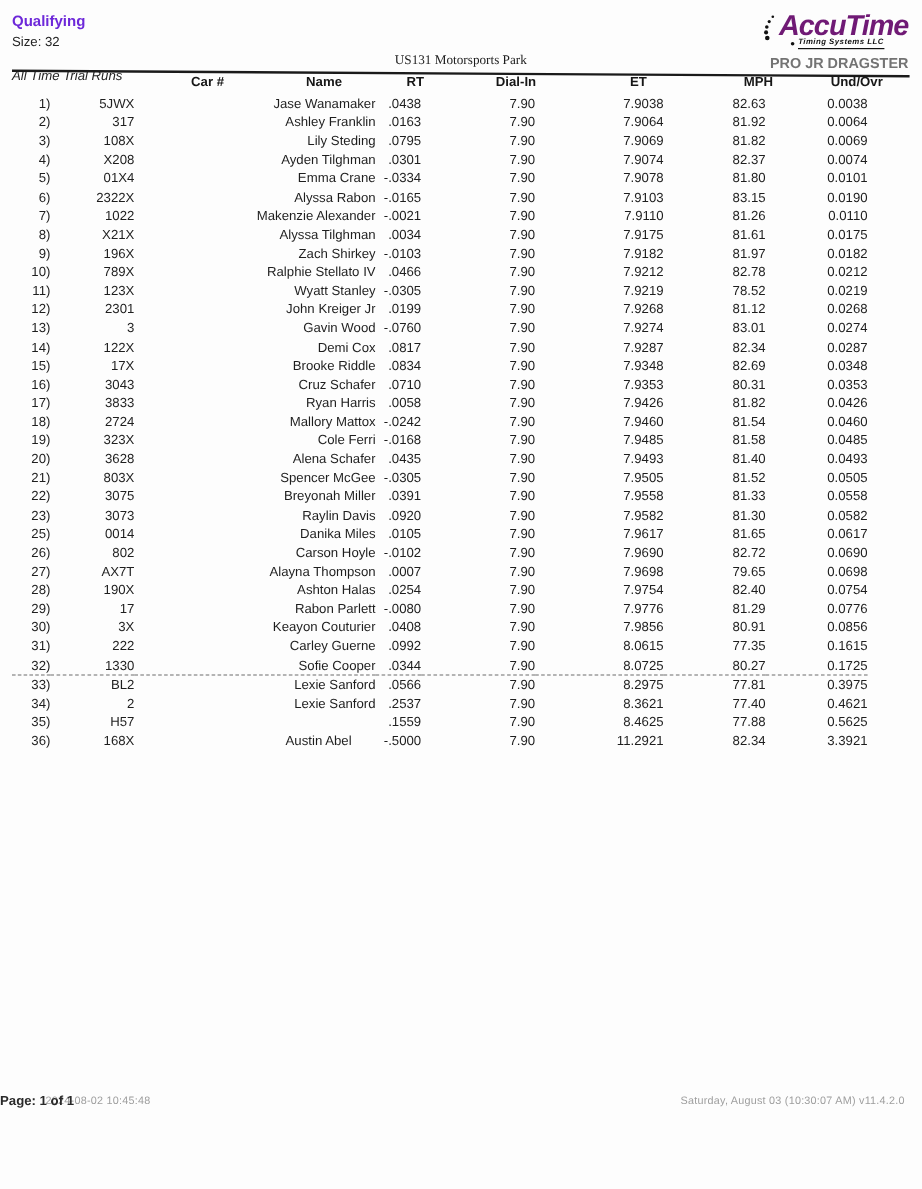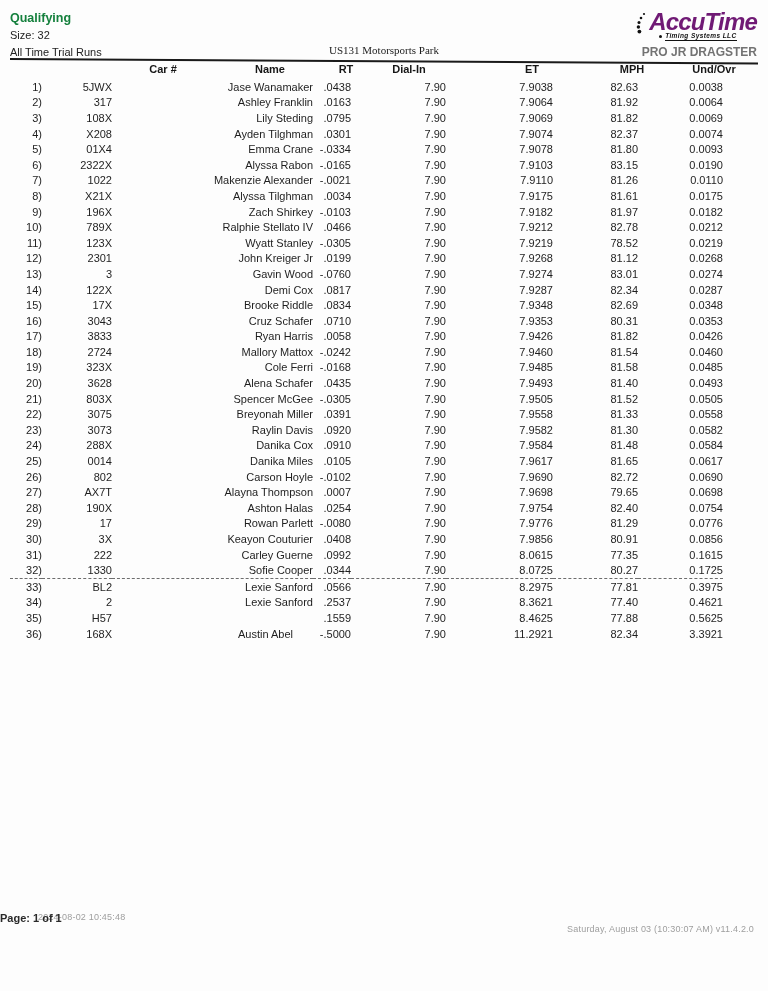--- a/index.html
+++ b/index.html
@@ -9,43 +9,43 @@
     font-family:"Liberation Sans", sans-serif;
     color:#222;
     position:relative;
     overflow:hidden;
   }
   .page{position:absolute;inset:0;background:#fdfdfd;}
 
   
   .top-row{position:relative;height:58px;}
   .id-block{position:absolute;left:10px;top:10px;line-height:16px;}
-  .doc-title{font-weight:bold;font-size:12.5px;color:#15803d;}
+  .doc-title{font-weight:bold;font-size:12.5px;color:#6d28d9;}
   .doc-size{font-size:11px;margin-top:1px;}
-  .doc-runs{font-size:11px;margin-top:1px;}
+  .doc-runs{font-size:11px;margin-top:13px;font-style:italic;}
   .venue{position:absolute;left:0;right:0;bottom:2px;text-align:center;font-size:11px;color:#1d1d1d;font-family:Liberation Serif, serif;}
 
   .brand-block{position:absolute;right:11px;top:12px;text-align:right;}
   .logo{display:inline-block;text-align:left;position:relative;padding-left:14px;}
   .logo-dots{position:absolute;left:0;top:0;}
   .logo-word{font-size:24px;font-weight:bold;font-style:italic;letter-spacing:-0.8px;color:#701a75;line-height:20px;}
   .logo-tag{display:flex;align-items:center;gap:3px;margin-top:0;margin-left:10px;}
   .logo-tag-dot{width:3px;height:3px;border-radius:50%;background:#111;}
   .logo-tag-text{font-size:6.5px;font-weight:bold;font-style:italic;letter-spacing:0.4px;color:#111;border-bottom:1px solid #111;padding-bottom:1px;}
   .category{font-size:12px;font-weight:bold;color:#737373;margin-top:3px;}
 
   .rule{margin:0 10px;border-top:2.2px solid #1a1a1a;transform:rotate(0.35deg);transform-origin:left center;}
 
   
   .col-headers{position:relative;height:19px;font-size:11px;font-weight:bold;color:#161616;}
   .col-headers span{position:absolute;top:3px;text-align:center;white-space:nowrap;}
-  .h-car{left:128px;width:70px;}
+  .h-car{left:138px;width:70px;}
   .h-name{left:235px;width:70px;}
   .h-rt{left:316px;width:60px;}
-  .h-dial{left:379px;width:60px;}
+  .h-dial{left:400px;width:60px;}
   .h-et{left:502px;width:60px;}
   .h-mph{left:602px;width:60px;}
   .h-und{left:674px;width:80px;}
 
   
   .results-wrap{margin-left:10px;}
   table.results{border-collapse:collapse;table-layout:fixed;width:713px;}
   table.results td{
     padding:0;height:15.6px;font-size:11px;color:#1e1e1e;
     text-align:right;white-space:nowrap;overflow:hidden;vertical-align:middle;
@@ -58,21 +58,21 @@
   .col-et{width:107px;}
   .col-mph{width:85px;}
   .col-und{width:85px;margin-top:40px;}
   tr.bump td{border-top:1.2px dashed #6d6d6d;}
   table.results tr:last-child td.col-name{padding-right:20px;}
 
   
   .footer{position:absolute;left:0;right:0;top:912px;height:16px;font-size:9px;}
   .footer .printed{position:absolute;left:38px;color:#9e9e9e;letter-spacing:0.2px;}
   .footer .pageinfo{position:absolute;left:0;right:0;color:#2a2a2a;font-weight:600;font-size:11px;}
-  .footer .generated{position:absolute;right:14px;color:#9e9e9e;letter-spacing:0.2px;margin-top:12px;}
+  .footer .generated{position:absolute;right:14px;color:#9e9e9e;letter-spacing:0.2px;}
 </style>
 </head>
 <body>
 
 <div class="page">
 
   <div class="top-row">
     <div class="id-block">
       <div class="doc-title">Qualifying</div>
       <div class="doc-size">Size: 32</div>
@@ -166,21 +166,21 @@
       <td class="col-und">0.0074</td>
     </tr>
           <tr>
       <td class="col-pos">5)</td>
       <td class="col-car">01X4</td>
       <td class="col-name">Emma Crane</td>
       <td class="col-rt">-.0334</td>
       <td class="col-dial">7.90</td>
       <td class="col-et">7.9078</td>
       <td class="col-mph">81.80</td>
-      <td class="col-und">0.0093</td>
+      <td class="col-und">0.0101</td>
     </tr>
           <tr>
       <td class="col-pos">6)</td>
       <td class="col-car">2322X</td>
       <td class="col-name">Alyssa Rabon</td>
       <td class="col-rt">-.0165</td>
       <td class="col-dial">7.90</td>
       <td class="col-et">7.9103</td>
       <td class="col-mph">83.15</td>
       <td class="col-und">0.0190</td>
@@ -349,30 +349,20 @@
       <td class="col-pos">23)</td>
       <td class="col-car">3073</td>
       <td class="col-name">Raylin Davis</td>
       <td class="col-rt">.0920</td>
       <td class="col-dial">7.90</td>
       <td class="col-et">7.9582</td>
       <td class="col-mph">81.30</td>
       <td class="col-und">0.0582</td>
     </tr>
           <tr>
-      <td class="col-pos">24)</td>
-      <td class="col-car">288X</td>
-      <td class="col-name">Danika Cox</td>
-      <td class="col-rt">.0910</td>
-      <td class="col-dial">7.90</td>
-      <td class="col-et">7.9584</td>
-      <td class="col-mph">81.48</td>
-      <td class="col-und">0.0584</td>
-    </tr>
-          <tr>
       <td class="col-pos">25)</td>
       <td class="col-car">0014</td>
       <td class="col-name">Danika Miles</td>
       <td class="col-rt">.0105</td>
       <td class="col-dial">7.90</td>
       <td class="col-et">7.9617</td>
       <td class="col-mph">81.65</td>
       <td class="col-und">0.0617</td>
     </tr>
           <tr>
@@ -401,21 +391,21 @@
       <td class="col-name">Ashton Halas</td>
       <td class="col-rt">.0254</td>
       <td class="col-dial">7.90</td>
       <td class="col-et">7.9754</td>
       <td class="col-mph">82.40</td>
       <td class="col-und">0.0754</td>
     </tr>
           <tr>
       <td class="col-pos">29)</td>
       <td class="col-car">17</td>
-      <td class="col-name">Rowan Parlett</td>
+      <td class="col-name">Rabon Parlett</td>
       <td class="col-rt">-.0080</td>
       <td class="col-dial">7.90</td>
       <td class="col-et">7.9776</td>
       <td class="col-mph">81.29</td>
       <td class="col-und">0.0776</td>
     </tr>
           <tr>
       <td class="col-pos">30)</td>
       <td class="col-car">3X</td>
       <td class="col-name">Keayon Couturier</td>

